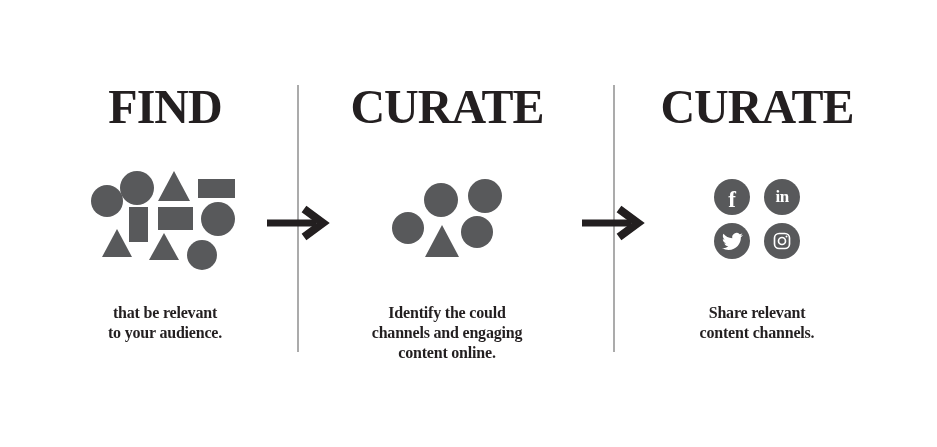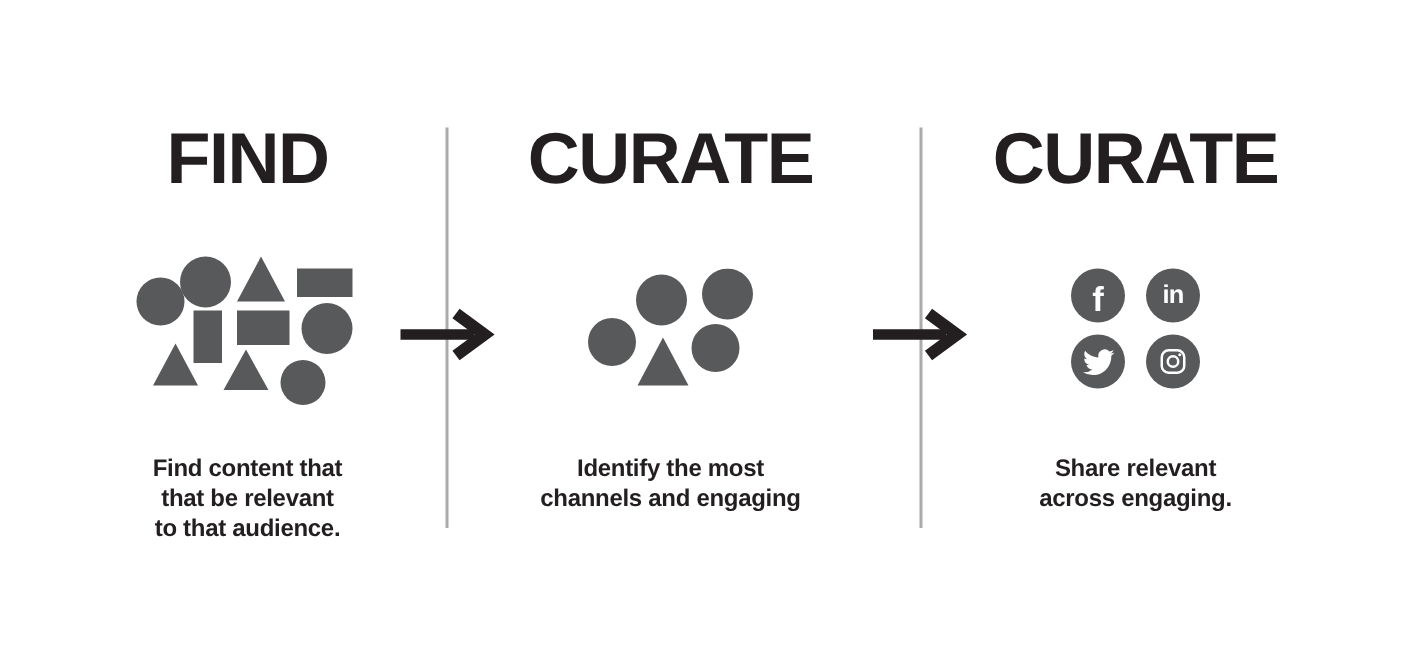--- a/index.html
+++ b/index.html
@@ -1,21 +1,21 @@
 <!DOCTYPE html>
 <html style="--page-bg: #ffffff; --ink: #231f20; --shape-gray: #58595b; --divider-gray: #ababab; --glyph-white: #ffffff;"><head>
 <meta charset="utf-8">
 <style>
   * { margin:0; padding:0; box-sizing:border-box; }
   html, body { background:#ffffff; }
   .canvas {
     position:relative;
     width:937px; height:447px;
     background:var(--page-bg, #ffffff);
-    font-family:Liberation Sans, sans-serif;
+    font-family:Liberation Serif, serif;
     overflow:hidden;
   }
   .divider {
     position:absolute; top:85px;
     width:2px; height:267px;
     background:var(--divider-gray, #ababab);
   }
   .arrow {
     position:absolute; top:205px;
     color:var(--ink, #231f20);
@@ -83,40 +83,40 @@
         <rect x="108" y="12" width="37" height="19" fill="currentColor"></rect>
         <rect x="39" y="40" width="19" height="35" fill="currentColor"></rect>
         <rect x="68" y="40" width="35" height="23" fill="currentColor"></rect>
         <circle cx="128" cy="52" r="17" fill="currentColor"></circle>
         <polygon points="27,62 42,90 12,90" fill="currentColor"></polygon>
         <polygon points="74,66 89,93 59,93" fill="currentColor"></polygon>
         <circle cx="112" cy="88" r="15" fill="currentColor"></circle>
       </svg>
     </div>
     <div class="caption">
-      <div>Find content that</div>
       <div>that be relevant</div>
-      <div>to that audience.</div>
+      <div>to your audience.</div>
     </div>
   </div>
 
   <div class="column" style="left:322px">
     <div class="step-title">CURATE</div>
     <div class="icon-area">
       <svg class="shapes-svg" width="112" height="80" viewBox="0 0 112 80">
         <circle cx="17" cy="49" r="16" fill="currentColor"></circle>
         <circle cx="50" cy="21" r="17" fill="currentColor"></circle>
         <circle cx="94" cy="17" r="17" fill="currentColor"></circle>
         <circle cx="86" cy="53" r="16" fill="currentColor"></circle>
         <polygon points="51,46 68,78 34,78" fill="currentColor"></polygon>
       </svg>
     </div>
     <div class="caption">
-      <div>Identify the most</div>
+      <div>Identify the could</div>
       <div>channels and engaging</div>
+      <div>content online.</div>
     </div>
   </div>
 
   <div class="column" style="left:632px">
     <div class="step-title">CURATE</div>
     <div class="icon-area">
       <div class="social-grid">
         <div class="social-circle">
           <span class="fb-glyph">f</span>
         </div>
@@ -132,17 +132,17 @@
           <svg width="20" height="20" viewBox="0 0 24 24" fill="none" stroke="currentColor" stroke-width="2">
             <rect x="3" y="3" width="18" height="18" rx="5.5"></rect>
             <circle cx="12" cy="12" r="4.2"></circle>
             <circle cx="17.4" cy="6.6" r="1.2" fill="currentColor" stroke="none"></circle>
           </svg>
         </div>
       </div>
     </div>
     <div class="caption">
       <div>Share relevant</div>
-      <div>across engaging.</div>
+      <div>content channels.</div>
     </div>
   </div>
 
 </div>
 
 </body></html>

